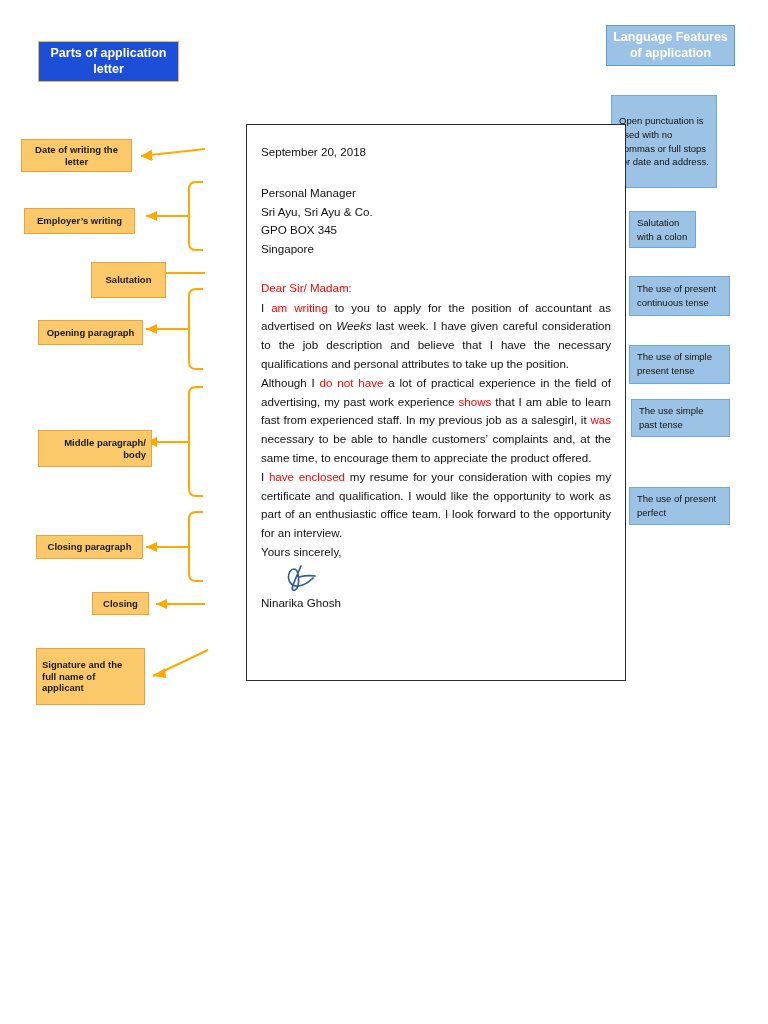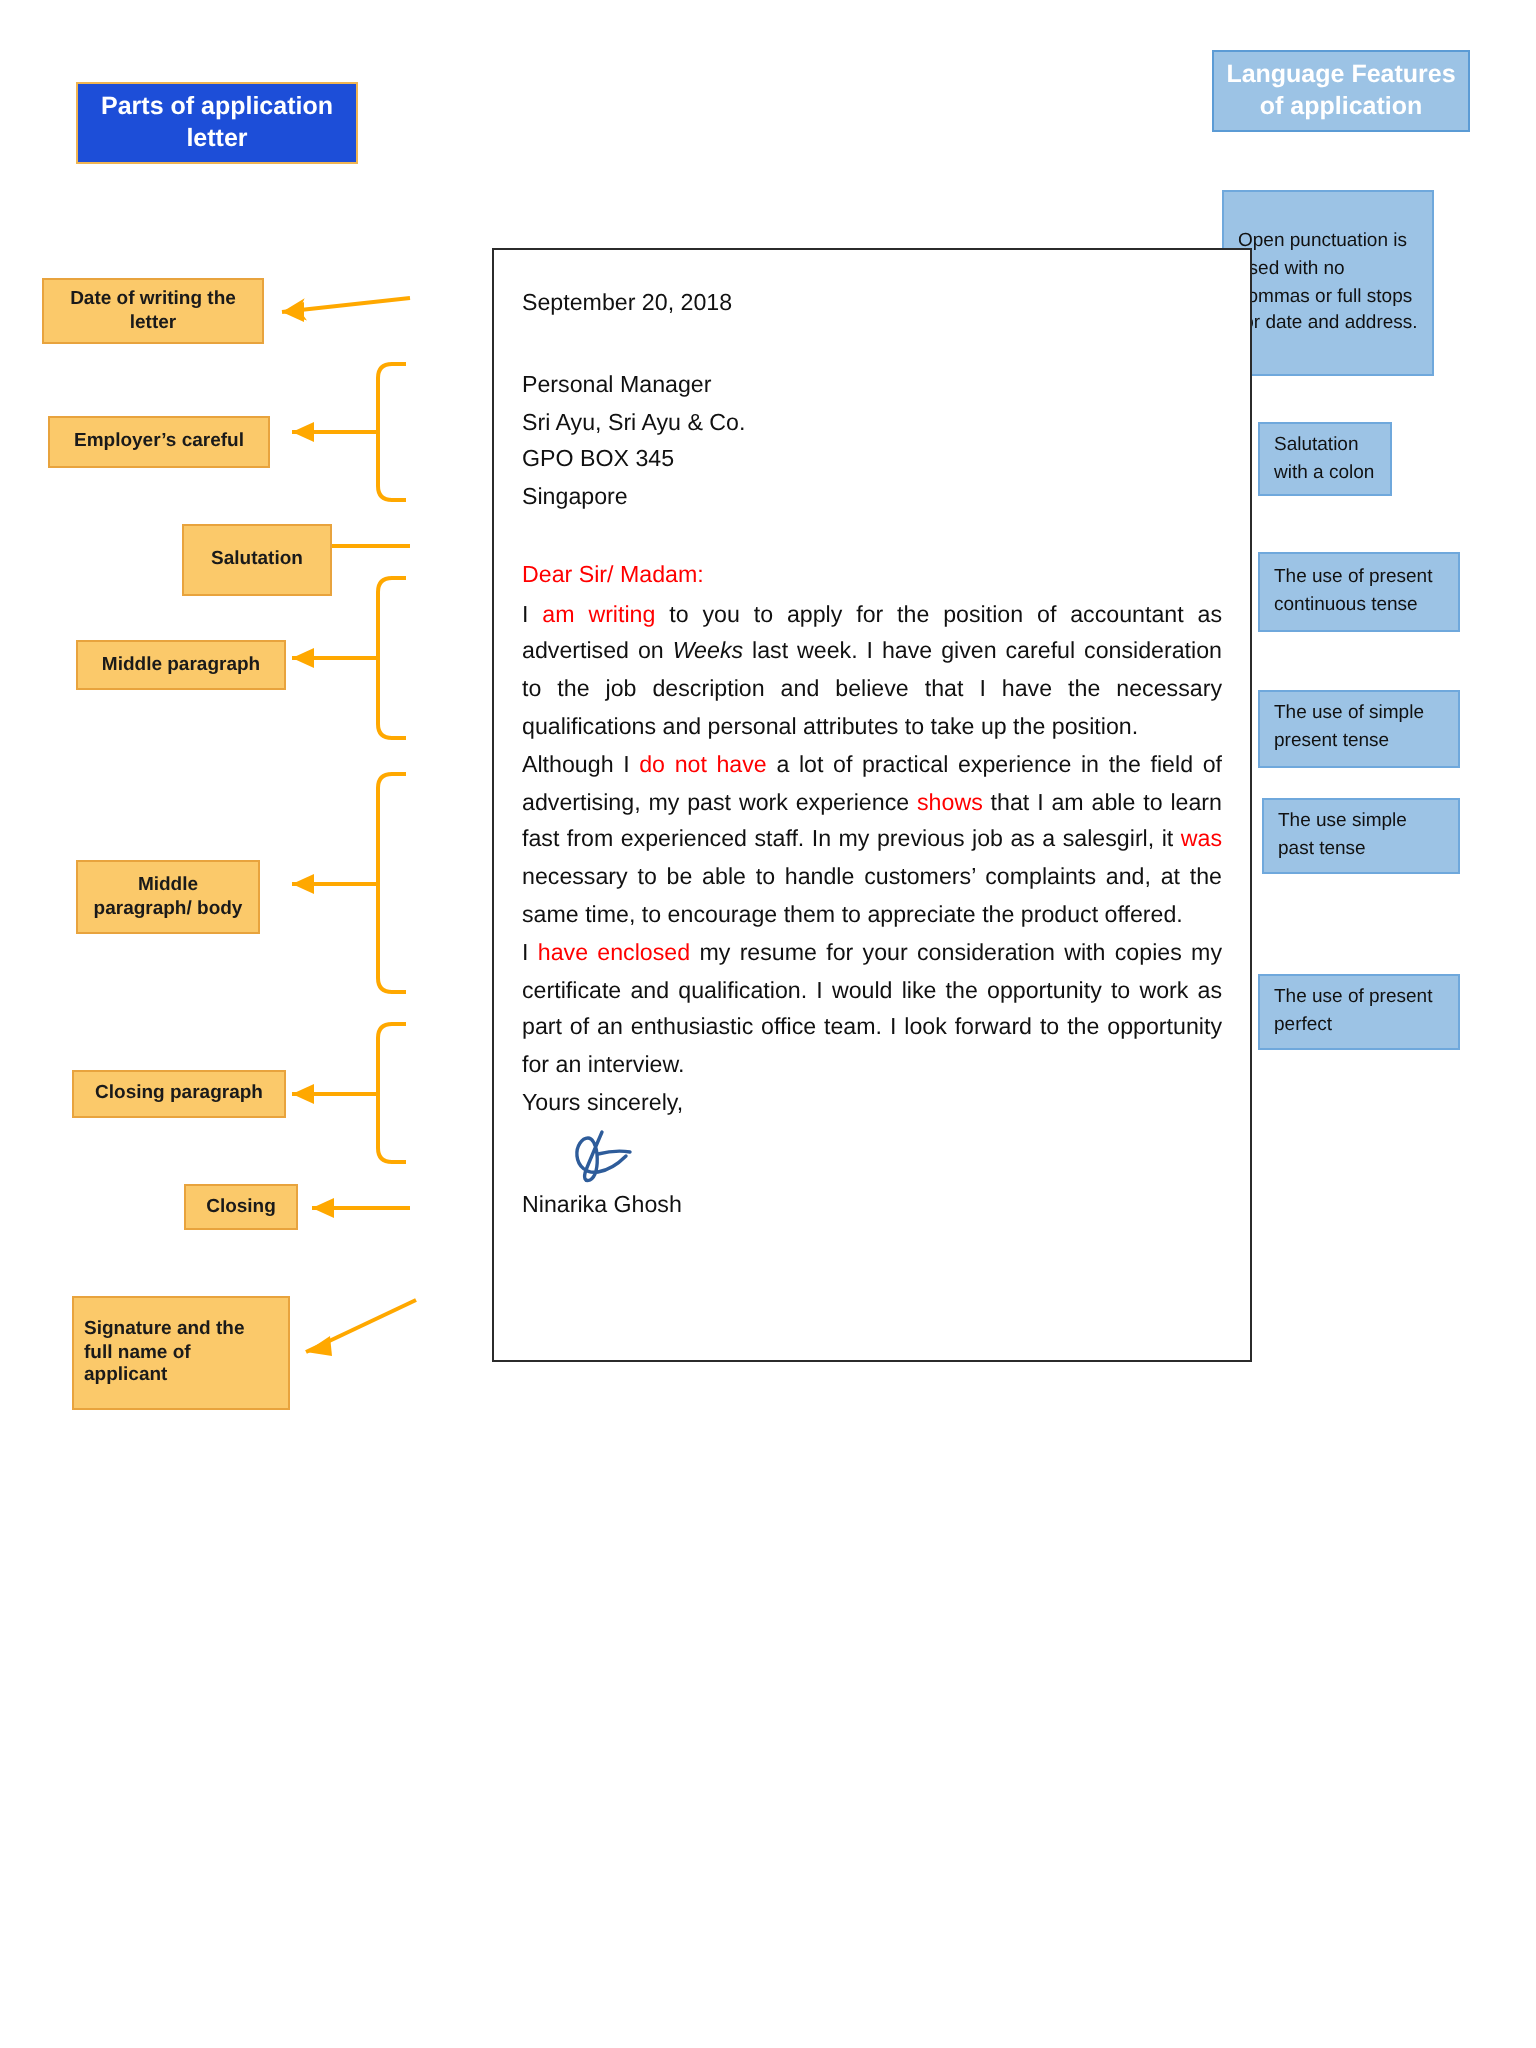--- a/index.html
+++ b/index.html
@@ -151,32 +151,32 @@
 
   <div class="box box-blue-title" style="left:606px;top:25px;width:129px;height:41px;">
     <span>Language Features of application</span>
   </div>
 
   <div class="box box-orange" style="left:21px;top:139px;width:111px;height:33px;">
     <span>Date of writing the letter</span>
   </div>
 
   <div class="box box-orange" style="left:24px;top:208px;width:111px;height:26px;">
-    <span>Employer’s careful</span>
+    <span>Employer’s writing</span>
   </div>
 
   <div class="box box-orange" style="left:91px;top:262px;width:75px;height:36px;">
     <span>Salutation</span>
   </div>
 
   <div class="box box-orange" style="left:38px;top:320px;width:105px;height:25px;">
-    <span>Middle paragraph</span>
-  </div>
-
-  <div class="box box-orange" style="left:38px;top:430px;width:92px;height:37px;justify-content:flex-start;text-align:center;">
+    <span>Opening paragraph</span>
+  </div>
+
+  <div class="box box-orange" style="left:38px;top:430px;width:114px;height:37px;justify-content:flex-start;text-align:right;">
     <span>Middle paragraph/ body</span>
   </div>
 
   <div class="box box-orange" style="left:36px;top:535px;width:107px;height:24px;">
     <span>Closing paragraph</span>
   </div>
 
   <div class="box box-orange" style="left:92px;top:592px;width:57px;height:23px;">
     <span>Closing</span>
   </div>

